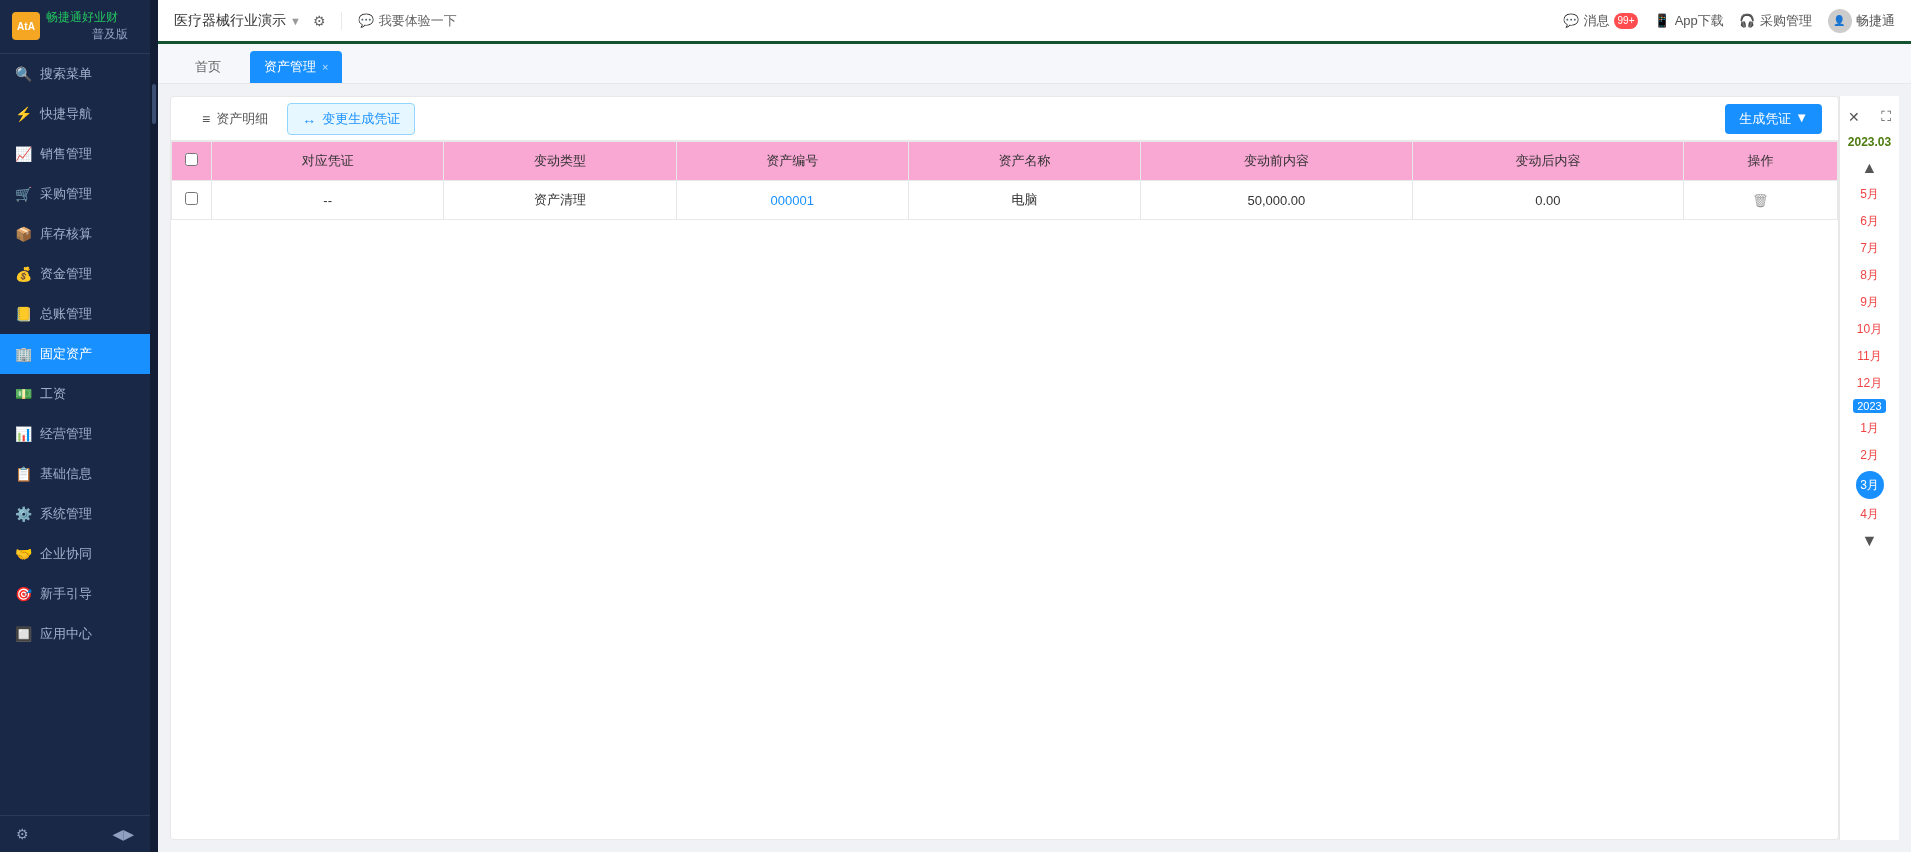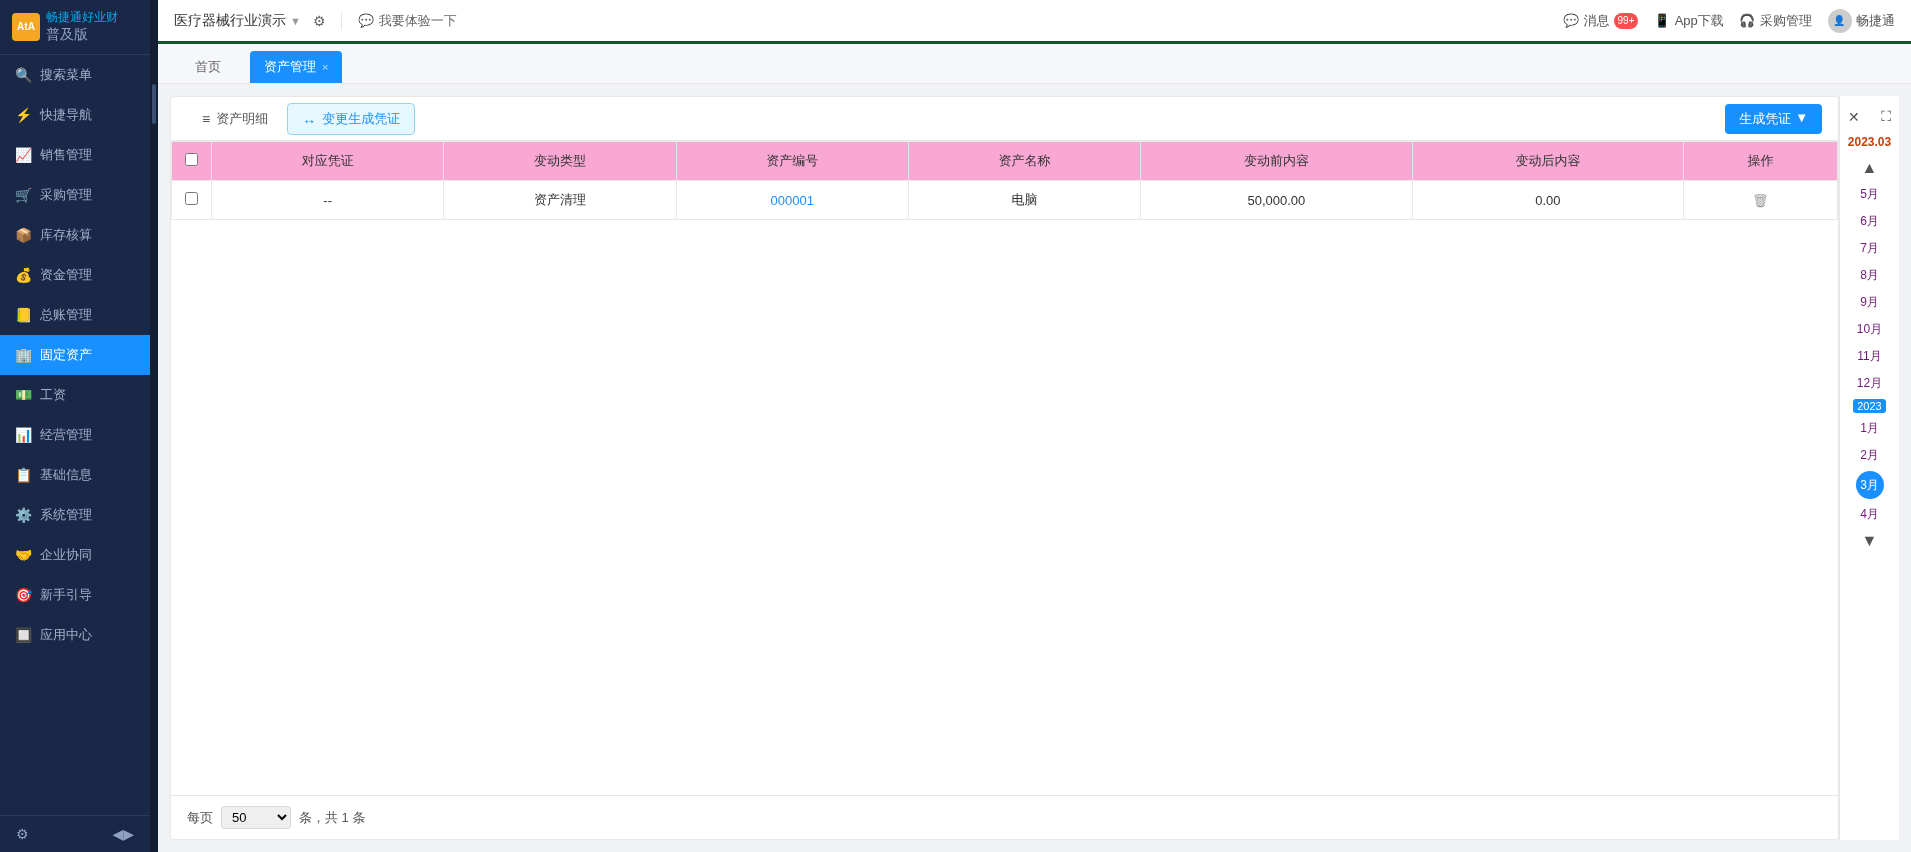--- a/index.html
+++ b/index.html
@@ -22,22 +22,22 @@
       gap: 6px;
       border-bottom: 1px solid #2a3a5a;
     }
     .sidebar-logo-icon {
       width: 28px; height: 28px;
       background: #f5a623;
       border-radius: 4px;
       display: flex; align-items: center; justify-content: center;
       color: white; font-size: 10px; font-weight: bold;
     }
-    .sidebar-logo-text { color: #0ea5e9; font-size: 12px; line-height: 1.3; }
-    .sidebar-logo-sub { color: #8fa0c0; font-size: 14px; }
+    .sidebar-logo-text { color: #22c55e; font-size: 12px; line-height: 1.3; }
+    .sidebar-logo-sub { color: #8fa0c0; font-size: 12px; margin-left: 46px; }
     .sidebar-scroll { flex: 1; overflow-y: auto; overflow-x: hidden; }
     .sidebar-scroll::-webkit-scrollbar { width: 4px; }
     .sidebar-scroll::-webkit-scrollbar-thumb { background: #2a3a5a; }
     .sidebar-item {
       display: flex; align-items: center; gap: 8px;
       padding: 11px 16px;
       color: #a0b0cc;
       cursor: pointer;
       font-size: 13px;
       transition: background 0.2s;
@@ -210,23 +210,23 @@
       flex-direction: column;
       align-items: center;
       padding-top: 8px;
       flex-shrink: 0;
     }
     .panel-close-row {
       display: flex; justify-content: space-between; align-items: center;
       width: 100%; padding: 4px 8px;
     }
     .panel-close-btn { cursor: pointer; color: #555; font-size: 14px; }
-    .panel-year { font-size: 12px; color: #c2410c; font-weight: bold; text-align: center; padding: 6px 0; }
+    .panel-year { font-size: 12px; color: #4d7c0f; font-weight: bold; text-align: center; padding: 6px 0; }
     .panel-month {
-      font-size: 12px; color: #701a75;
+      font-size: 12px; color: #ef4444;
       padding: 5px 0; text-align: center;
       width: 100%; cursor: pointer;
     }
     .panel-month.current {
       background: #1890ff; color: white;
       border-radius: 50%; width: 28px; height: 28px;
       display: flex; align-items: center; justify-content: center;
       margin: 2px auto;
     }
     .panel-year-badge {
@@ -419,30 +419,20 @@
               <td>50,000.00</td>
               <td>0.00</td>
               <td>
                 <span style="cursor:pointer; color:#999;">🗑</span>
               </td>
             </tr>
           </tbody>
         </table>
       </div>
 
-      <div class="table-footer">
-        <span>每页</span>
-        <select class="page-size-select">
-          <option>50</option>
-          <option>10</option>
-          <option>20</option>
-          <option>100</option>
-        </select>
-        <span>条，共 1 条</span>
-      </div>
     </div>
 
     <div class="right-panel">
       <div class="panel-close-row">
         <span class="panel-close-btn">✕</span>
         <span class="panel-close-btn">⛶</span>
       </div>
       <div class="panel-year">2023.03</div>
       <div class="panel-nav-btn">▲</div>
       <div class="panel-month">5月</div>

